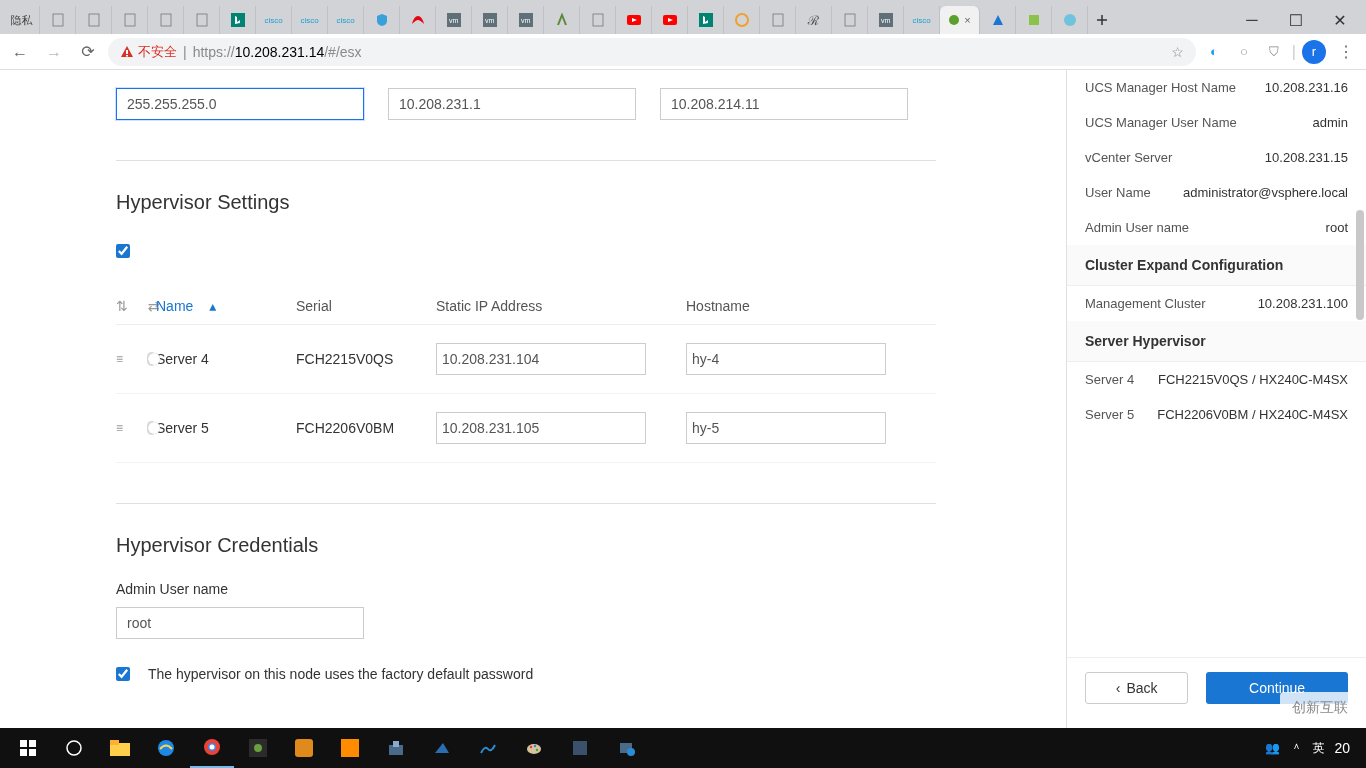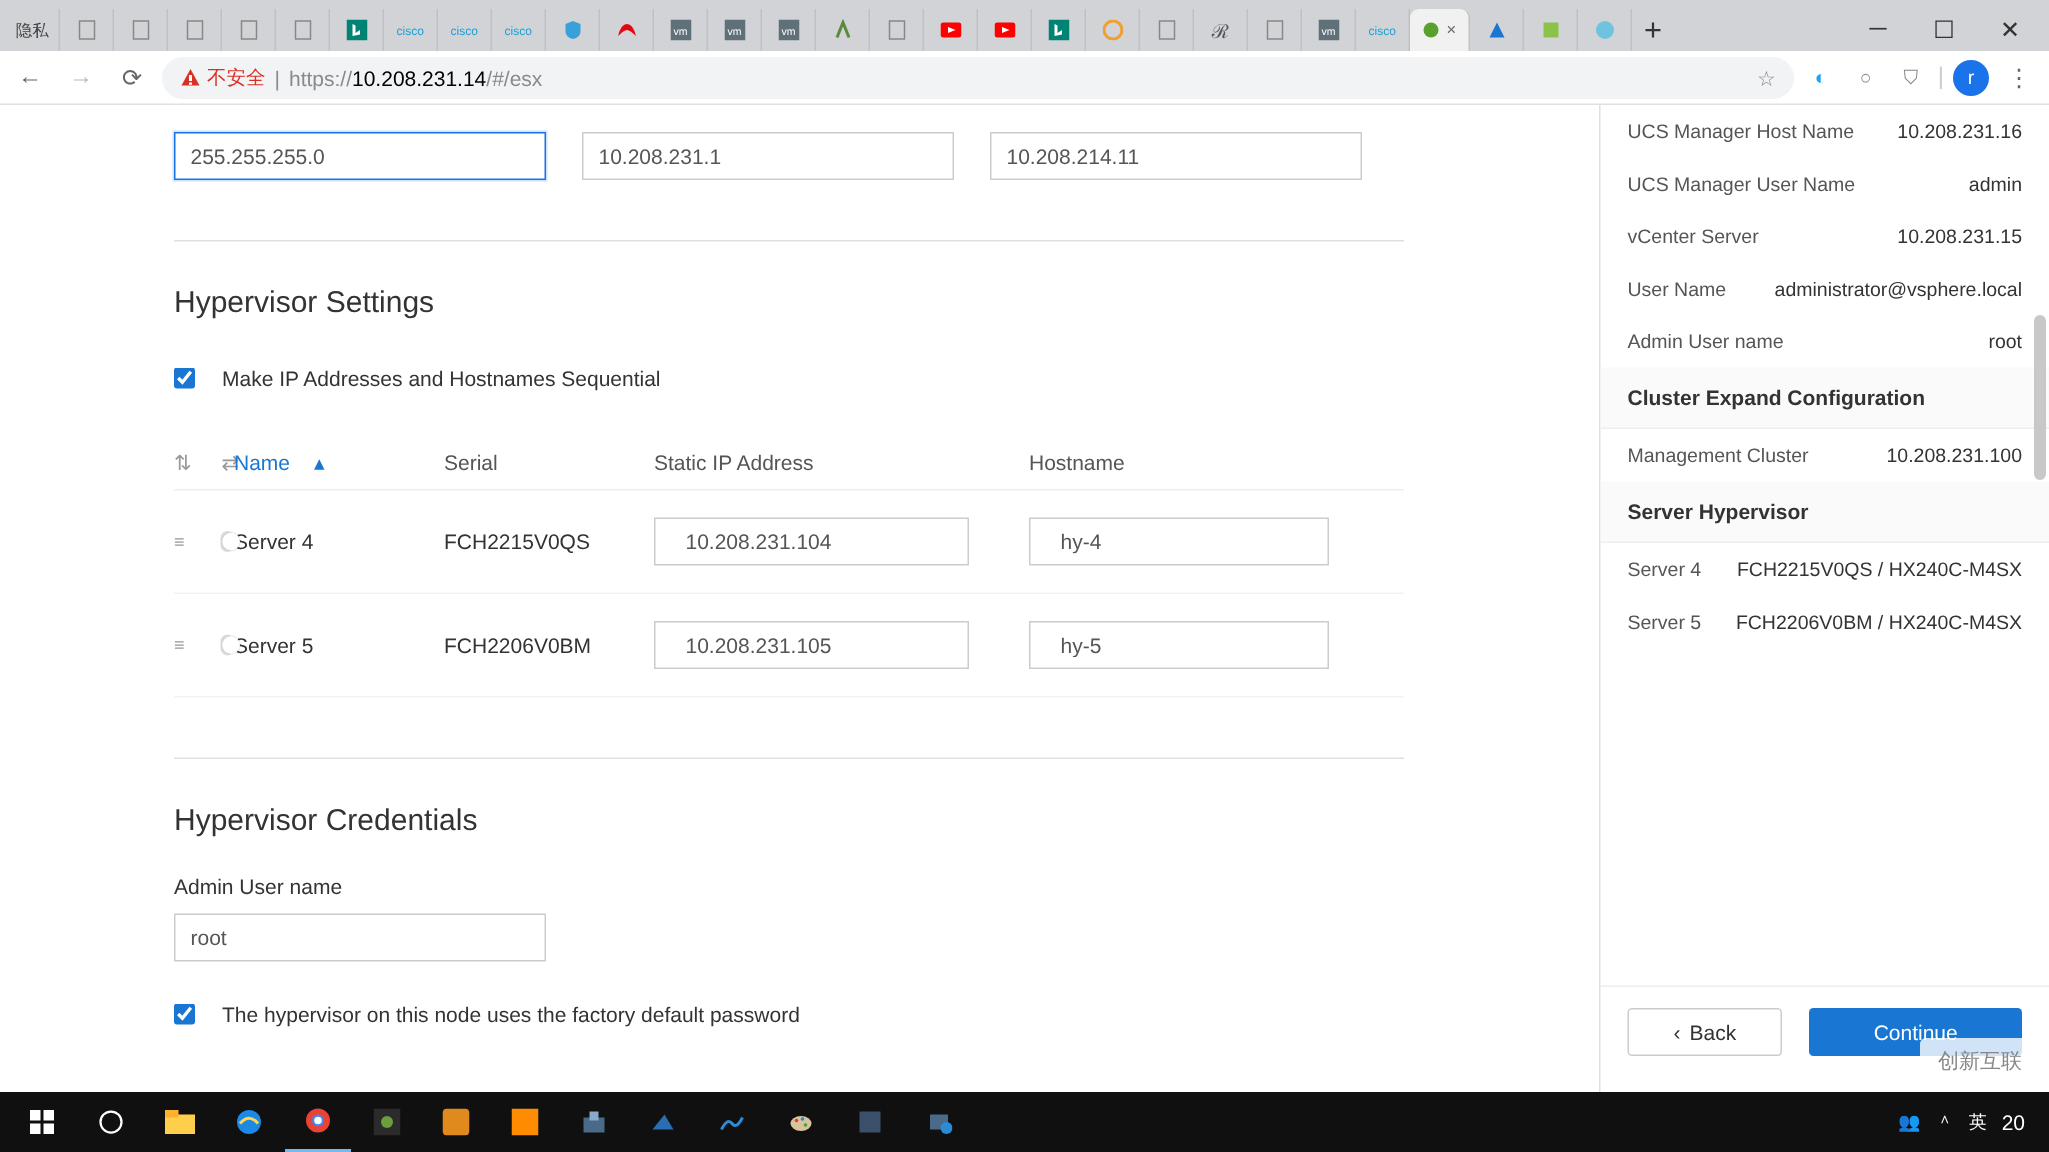--- a/index.html
+++ b/index.html
@@ -45,21 +45,21 @@
 .tbl-head { display: flex; font-size: 14px; color: #555; border-bottom: 1px solid #eee; padding-bottom: 10px; }
 .col-handle { width: 40px; display:flex; align-items:center; gap:8px; }
 .col-name { width: 140px; color: #1976d2; display:flex; align-items:center; gap:16px; }
 .col-serial { width: 140px; }
 .col-ip { width: 250px; }
 .col-host { flex: 1; }
 .tbl-row { display: flex; align-items: center; padding: 18px 0; border-bottom: 1px solid #f2f2f2; font-size: 14px; color: #333; }
 .drag { color: #999; font-size: 12px; }
 .toggle { width: 26px; height: 14px; border-radius: 7px; background: #ddd; position: relative; display:inline-block; }
 .toggle::after { content:""; position:absolute; width:12px; height:12px; background:#fff; border-radius:50%; top:1px; left:1px; box-shadow:0 0 1px rgba(0,0,0,.3); }
-.cell-input { height: 32px; border: 1px solid #ccc; padding: 0 20px; font-size: 14px; color: #555; width: 210px; }
+.cell-input { height: 32px; border: 1px solid #ccc; padding: 0 5px; font-size: 14px; color: #555; width: 210px; }
 .cell-input.host { width: 200px; }
 
 .cred-label { font-size: 14px; color: #333; margin-top: 24px; }
 
 
 .side-scroll { flex:1; overflow-y:auto; }
 .side-section-title { font-size: 14px; font-weight: 600; color: #333; padding: 12px 18px; border-bottom: 1px solid #eee; background:#fafafa; }
 .kv { display:flex; justify-content:space-between; padding: 10px 18px; font-size: 13px; color:#555; }
 .kv .v { color:#333; }
 .side-actions { display:flex; gap: 18px; padding: 14px 18px 24px 18px; border-top:1px solid #eee; }
@@ -274,21 +274,20 @@
       <input class="text-input focused" value="255.255.255.0" style="">
       <input class="text-input" value="10.208.231.1" style="">
       <input class="text-input" value="10.208.214.11" style="">
     </div>
 
     <div class="divider"></div>
 
     <h2 class="section">Hypervisor Settings</h2>
     <div class="chk-row">
       <input type="checkbox" class="chk" checked="" style="">
-      <span>Make IP Addresses and Hostnames Sequential</span>
     </div>
 
     <div class="tbl">
       <div class="tbl-head">
         <div class="col-handle"><span style="color:#999">⇅</span>&nbsp;<span style="color:#999">⇄</span></div>
         <div class="col-name">
             <span>Name</span> 
             <span>▴</span>
           </div>
         <div class="col-serial">Serial</div>

